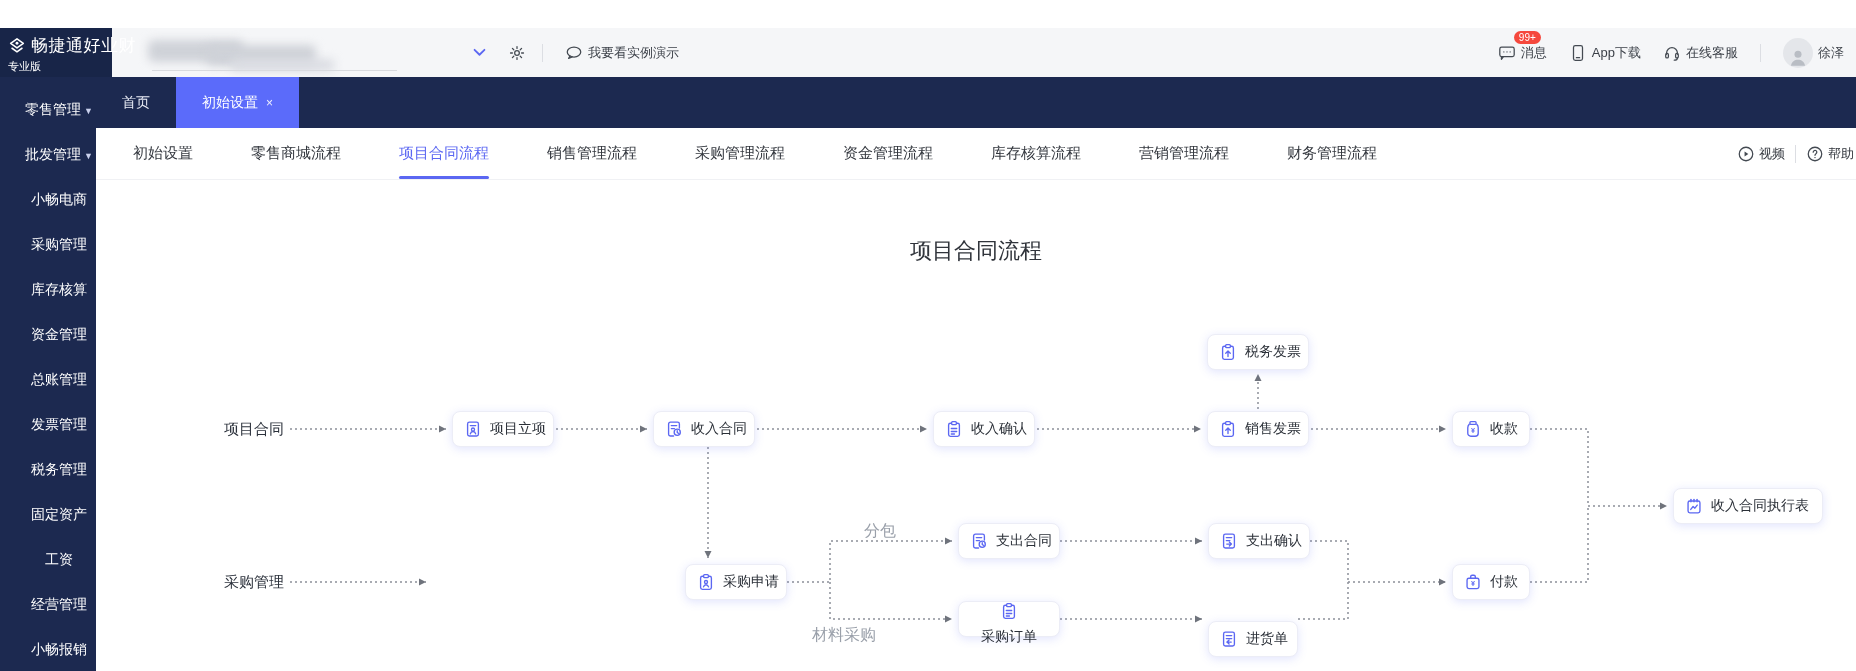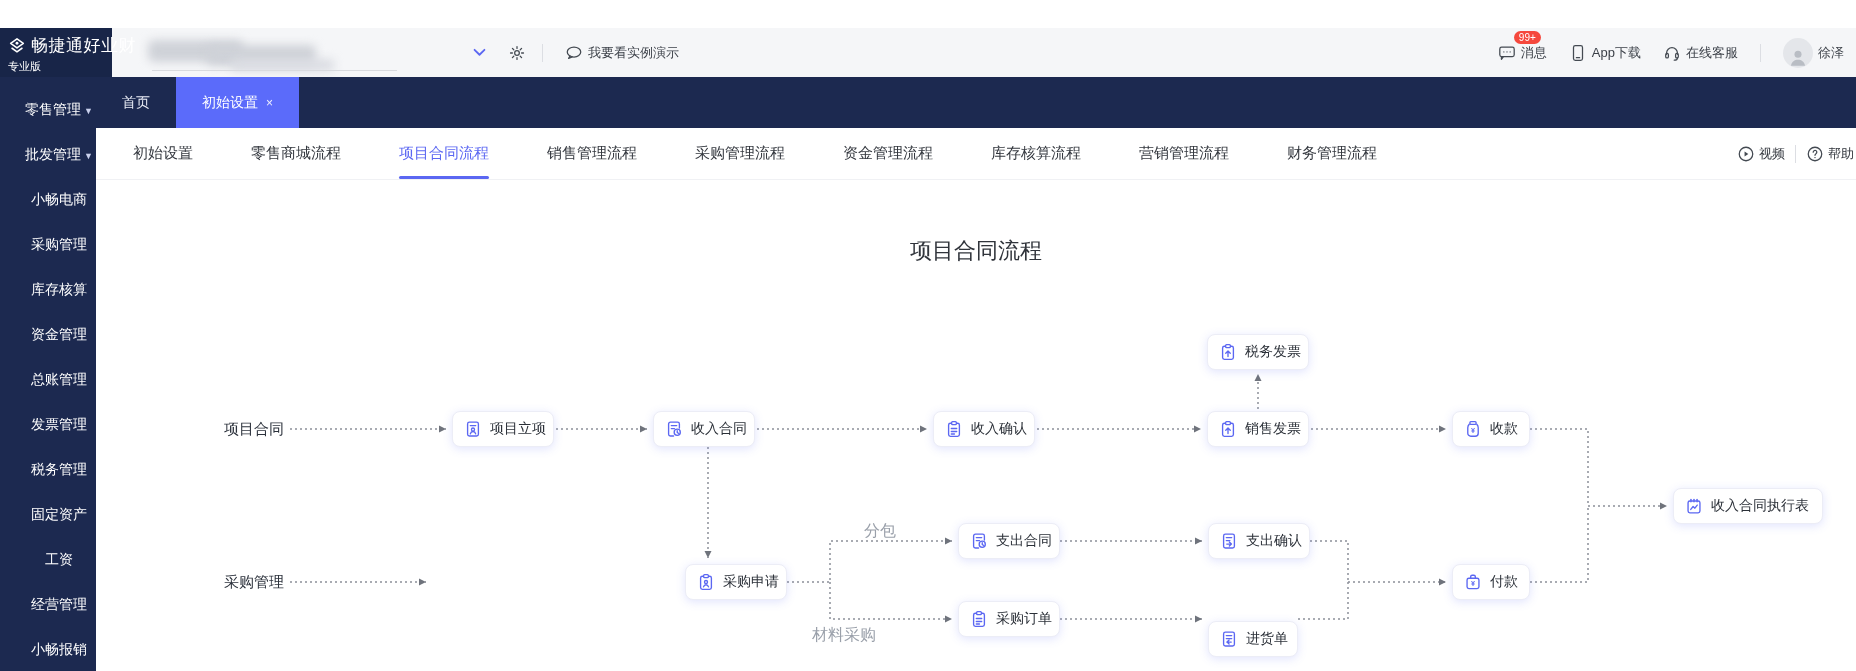--- a/index.html
+++ b/index.html
@@ -351,21 +351,21 @@
           <span>采购申请</span>
         </div>
         <div class="node" style="left: 1356px; top: 384px; width: 78px;">
           <span class="flow-icon"><svg viewBox="0 0 20 20">
               <rect x="3.4" y="5.8" width="13.2" height="11.6" rx="2"></rect>
               <path d="M7.4 5.8V4.2A1.7 1.7 0 019.1 2.5h1.8a1.7 1.7 0 011.7 1.7v1.6"></path>
               <text x="10" y="14.8" font-size="8" text-anchor="middle" fill="#5b67f2" stroke="none" font-weight="bold">¥</text>
             </svg></span>
           <span>付款</span>
         </div>
-        <div class="node" style="left: 862px; top: 421px; width: 102px;">
+        <div class="node" style="left: 862px; top: 421px; width: 102px; flex-direction: column;">
           <span class="flow-icon"><svg viewBox="0 0 20 20">
               <rect x="4" y="3.6" width="12" height="14.6" rx="2"></rect>
               <rect x="7.4" y="1.8" width="5.2" height="3.4" rx="1" fill="#fff"></rect>
               <line x1="7" y1="9.4" x2="13" y2="9.4"></line>
               <line x1="7" y1="12.8" x2="13" y2="12.8"></line>
               <line x1="7" y1="15.6" x2="10.5" y2="15.6"></line>
             </svg></span>
           <span>采购订单</span>
         </div>
         <div class="node" style="left: 1112px; top: 441px; width: 90px;">

